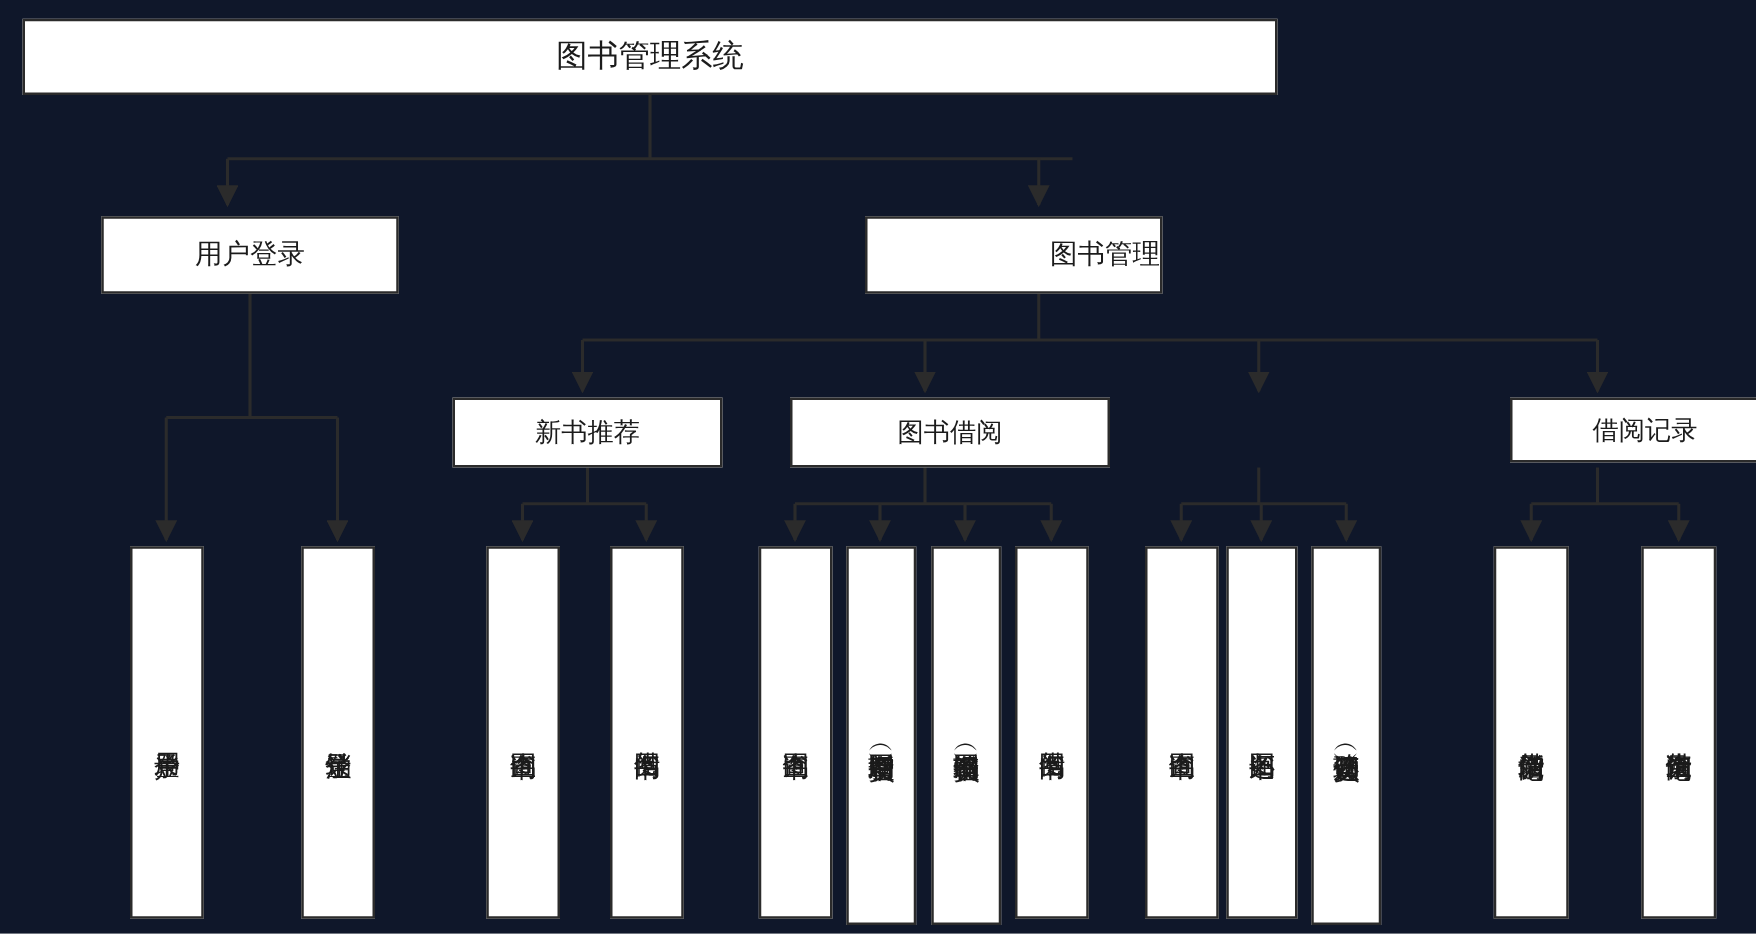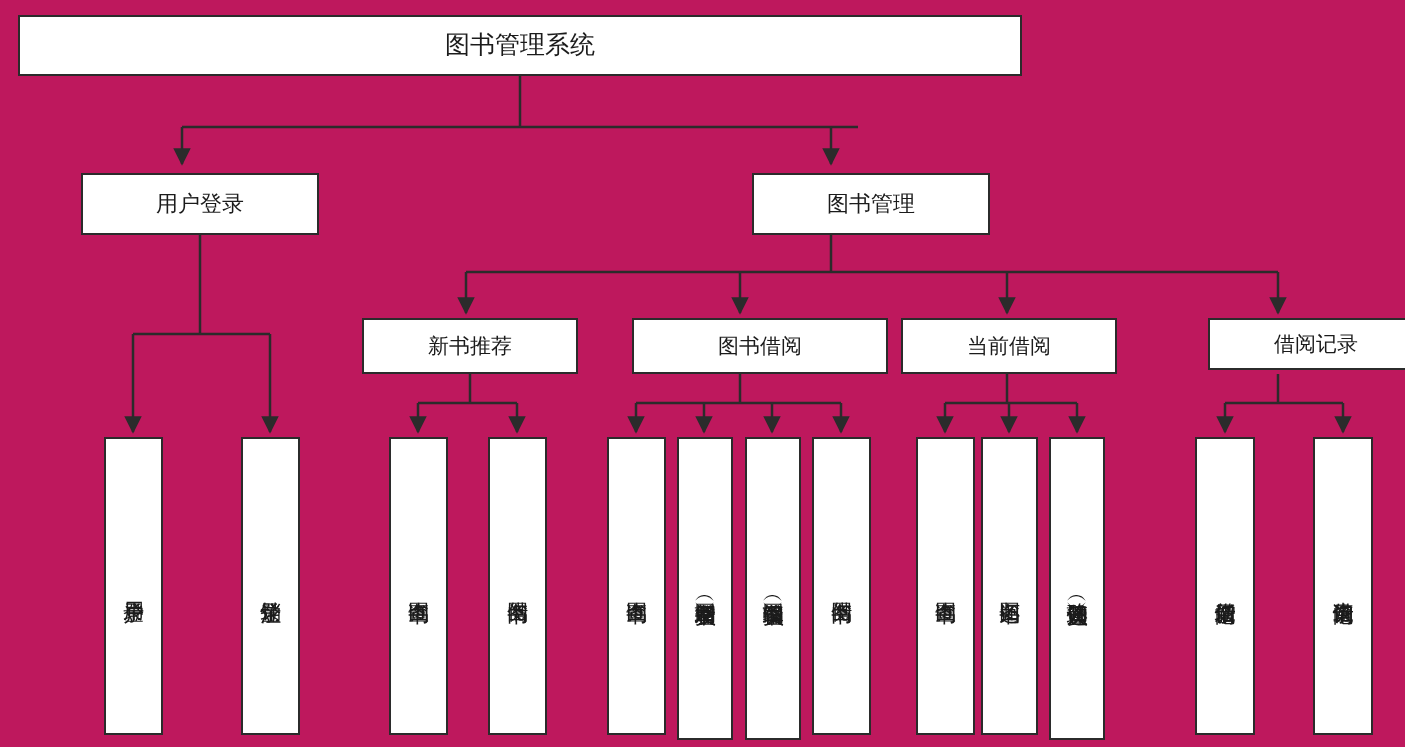--- a/index.html
+++ b/index.html
@@ -8,21 +8,21 @@
     padding: 0;
     background: #ffffff;
   }
   body {
     font-family: "DejaVu Sans", "Liberation Sans", sans-serif;
   }
   #diagram-root {
     position: relative;
     width: 1405px;
     height: 747px;
-    background: #be185d;
+    background: #0f172a;
     overflow: hidden;
   }
   #connector-layer {
     position: absolute;
     left: 0;
     top: 0;
     width: 1405px;
     height: 747px;
     pointer-events: none;
   }
@@ -131,33 +131,30 @@
     </g>
   </svg>
 
   <div class="node level0" style="left:18px; top:15px; width:1004px; height:61px;">
     <span class="label">图书管理系统</span>
   </div>
 
   <div class="node level1" style="left:81px; top:173px; width:238px; height:62px;">
     <span class="label">用户登录</span>
   </div>
-  <div class="node level1" style="left:752px; top:173px; width:238px; height:62px;">
+  <div class="node level1" style="left:692px; top:173px; width:238px; height:62px;justify-content:flex-end;">
     <span class="label">图书管理</span>
   </div>
 
   <div class="node level2" style="left:362px; top:318px; width:216px; height:56px;">
     <span class="label">新书推荐</span>
   </div>
   <div class="node level2" style="left:632px; top:318px; width:256px; height:56px;">
     <span class="label">图书借阅</span>
   </div>
-  <div class="node level2" style="left:901px; top:318px; width:216px; height:56px;">
-    <span class="label">当前借阅</span>
-  </div>
   <div class="node level2" style="left:1208px; top:318px; width:216px; height:52px;">
     <span class="label">借阅记录</span>
   </div>
 
   <div class="node leaf" style="left:104px; top:437px; width:59px; height:298px;">
     <span class="label">用户登录</span>
   </div>
   <div class="node leaf" style="left:241px; top:437px; width:59px; height:298px;">
     <span class="label">注销登录</span>
   </div>

